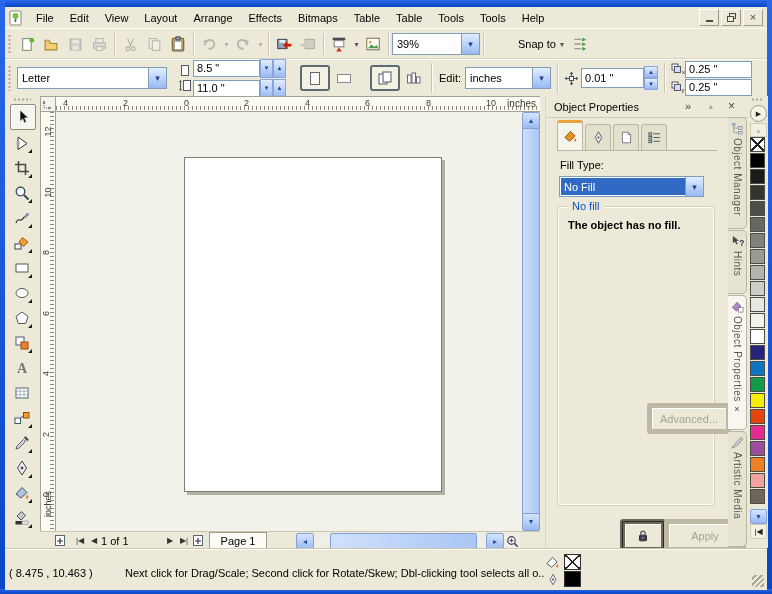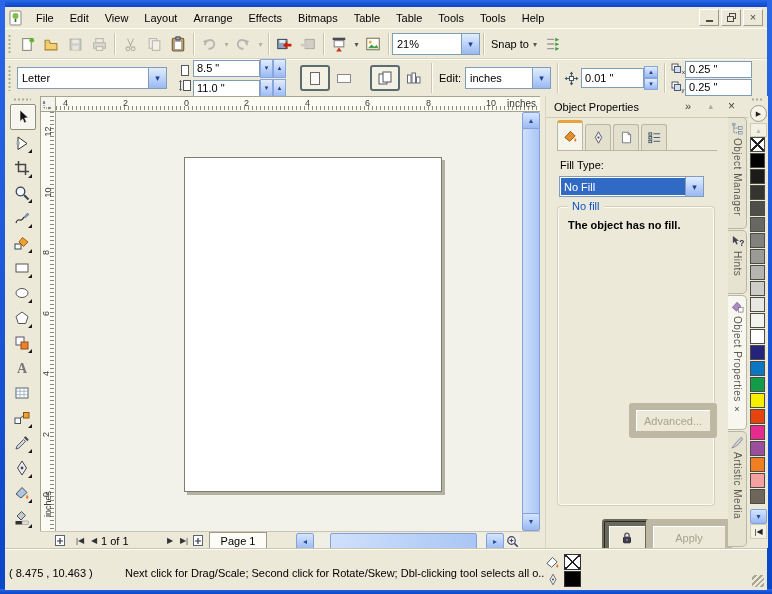--- a/index.html
+++ b/index.html
@@ -32,22 +32,22 @@
   .fly::after{content:"";position:absolute;right:2px;bottom:2px;border-left:4px solid transparent;border-bottom:4px solid #1a1a1a;}
   .rnum{position:absolute;font-size:9px;color:#3a3a32;line-height:1;}
   .hticks{position:absolute;bottom:1px;left:0;right:0;height:4px;
           background:repeating-linear-gradient(90deg,#8a8878 0 1px,transparent 1px 4px);}
   .vticks{position:absolute;right:1px;top:0;bottom:0;width:4px;
           background:repeating-linear-gradient(180deg,#8a8878 0 1px,transparent 1px 4px);}
   .sarr{background:linear-gradient(#d6e4fd,#98b8f0);border:1px solid #84a2da;border-radius:2px;color:#1f4a9e;
         display:flex;align-items:center;justify-content:center;font-size:8px;line-height:1;}
   .sthumb{background:linear-gradient(90deg,#cfe0fc,#aac6f5);border:1px solid #84a2da;border-radius:2px;}
   .navb{width:14px;height:14px;display:flex;align-items:center;justify-content:center;font-size:8px;color:#333;}
-  .btn3d{background:#ece9d8;border:7px solid #0c4a6e;border-radius:3px;box-shadow:inset 1px 1px 0 #fff;
-         display:flex;align-items:center;justify-content:center;}
+  .btn3d{background:#ece9d8;border:5px solid #0c4a6e;border-radius:3px;box-shadow:inset 1px 1px 0 #fff;
+         display:flex;align-items:center;justify-content:center;margin-left:18px;}
   .btn-dis{color:#a7a391;}
   .dtab{width:24px;height:25px;background:#e3e0cd;border:1px solid #b9b6a3;border-bottom:none;border-radius:3px 3px 0 0;
         display:flex;align-items:center;justify-content:center;margin-right:2px;}
   .dtab.active{background:#f6f5ec;border-top:3px solid #e8a33c;height:27px;margin-top:-2px;}
   .vtab{position:absolute;left:0;width:19px;background:#e6e3d1;border:1px solid #b9b6a3;border-left:none;
         border-radius:0 5px 5px 0;display:flex;flex-direction:column;align-items:center;padding-top:4px;box-sizing:border-box;}
   .vtab.active{background:#f7f6ef;}
   .vtext{writing-mode:vertical-rl;font-size:10px;color:#5a5a50;margin-top:3px;letter-spacing:.5px;}
   .swatch{position:absolute;left:2px;width:15px;height:15px;border:1px solid #4c4c45;box-sizing:border-box;}
   .noxfill{background:#fff;background-image:linear-gradient(to top right,transparent calc(50% - .8px),#222 calc(50% - .8px) calc(50% + .8px),transparent calc(50% + .8px)),linear-gradient(to bottom right,transparent calc(50% - .8px),#222 calc(50% - .8px) calc(50% + .8px),transparent calc(50% + .8px));}
@@ -193,25 +193,25 @@
       </span>
     <span class="tb">
         <svg width="16" height="16" viewBox="0 0 14 14">
           <rect x="1.5" y="2" width="11" height="10" fill="#fff" stroke="#887f5e"></rect>
           <circle cx="4.6" cy="5.3" r="1.4" fill="#e8b23a"></circle>
           <path d="M2.5 10.8l3.2-3.4 2.4 2.1 2.2-1.7 1.5 3z" fill="#4a9e4a"></path>
         </svg>
       </span>
     <span class="sep"></span>
     <span class="combo" style="width:86px;">
-      <span class="val">21%</span>
+      <span class="val">39%</span>
       <span class="cbtn">▾</span>
     </span>
     <span class="sep"></span>
-    <span class="flex" style="padding:3px 4px;">
+    <span class="flex" style="padding:3px 4px;margin-left:27px;">
       <span>Snap to</span>
       <span class="dda" style="margin-left:4px;">▾</span>
     </span>
     <span class="tb">
         <svg width="16" height="16" viewBox="0 0 14 14">
           <path d="M2 3h6M2 7h6M2 11h6" stroke="#999" stroke-width="1.2"></path>
           <path d="M9 1.6l3.4 1.6L9 4.8zM9 5.6l3.4 1.6L9 8.8zM9 9.6l3.4 1.6L9 12.8z" fill="#3a9a3a"></path>
         </svg>
       </span>
   </div>

